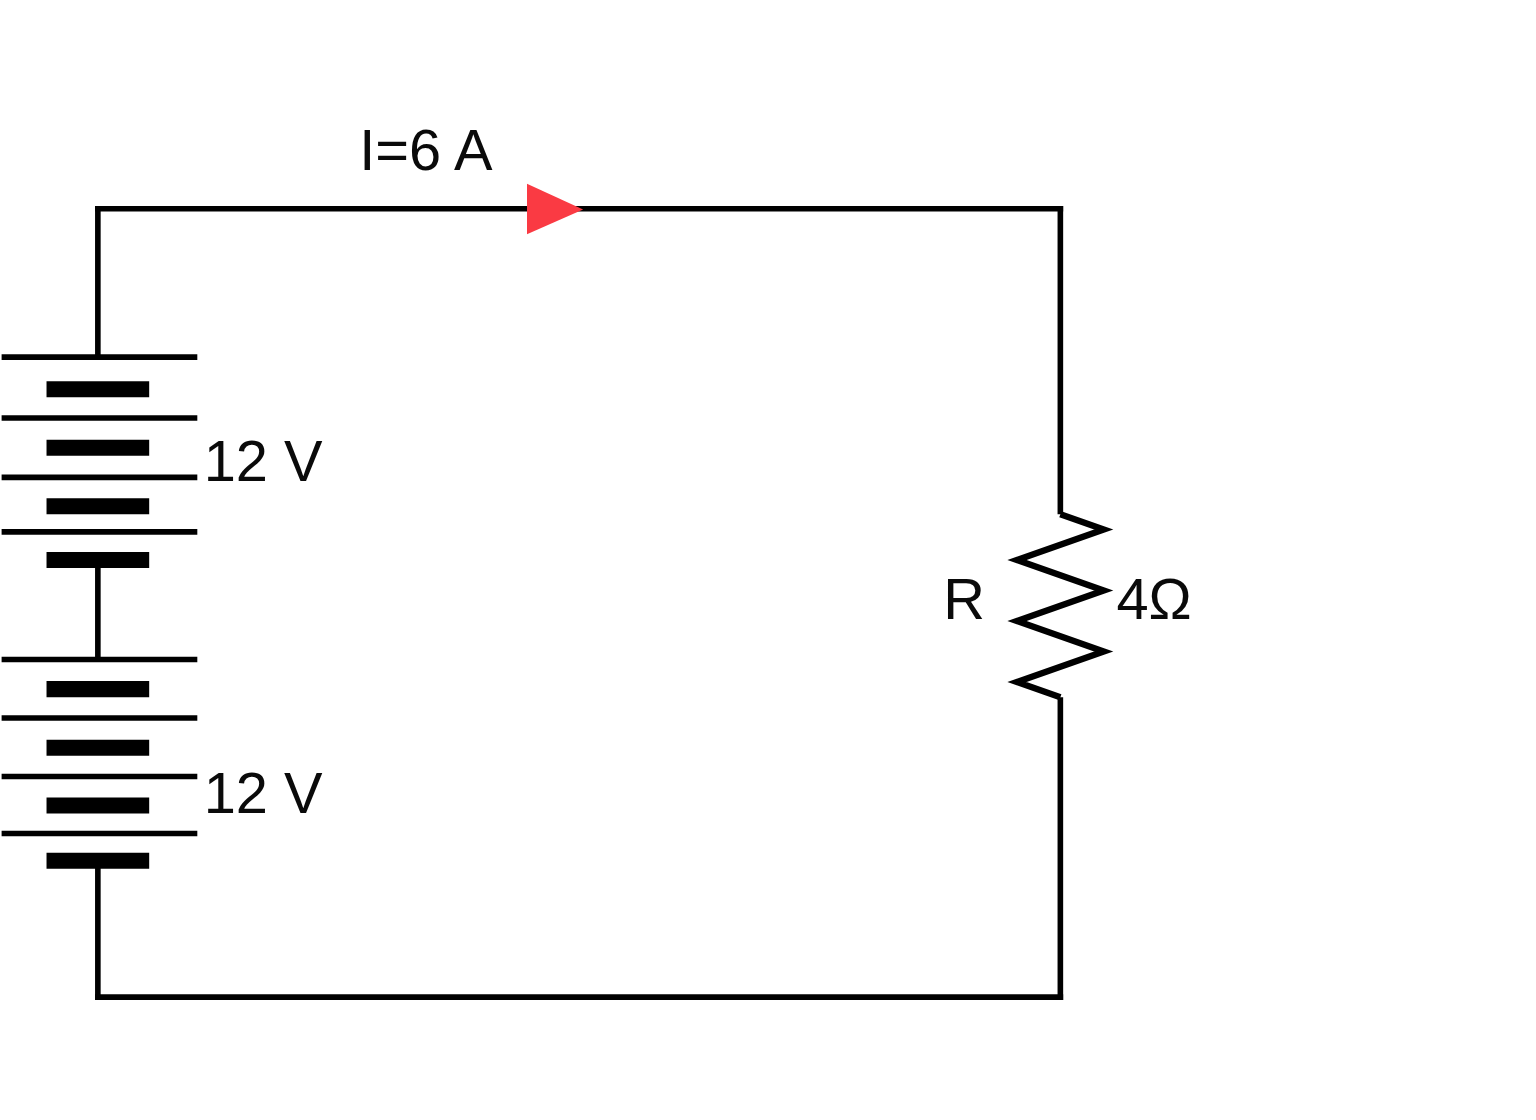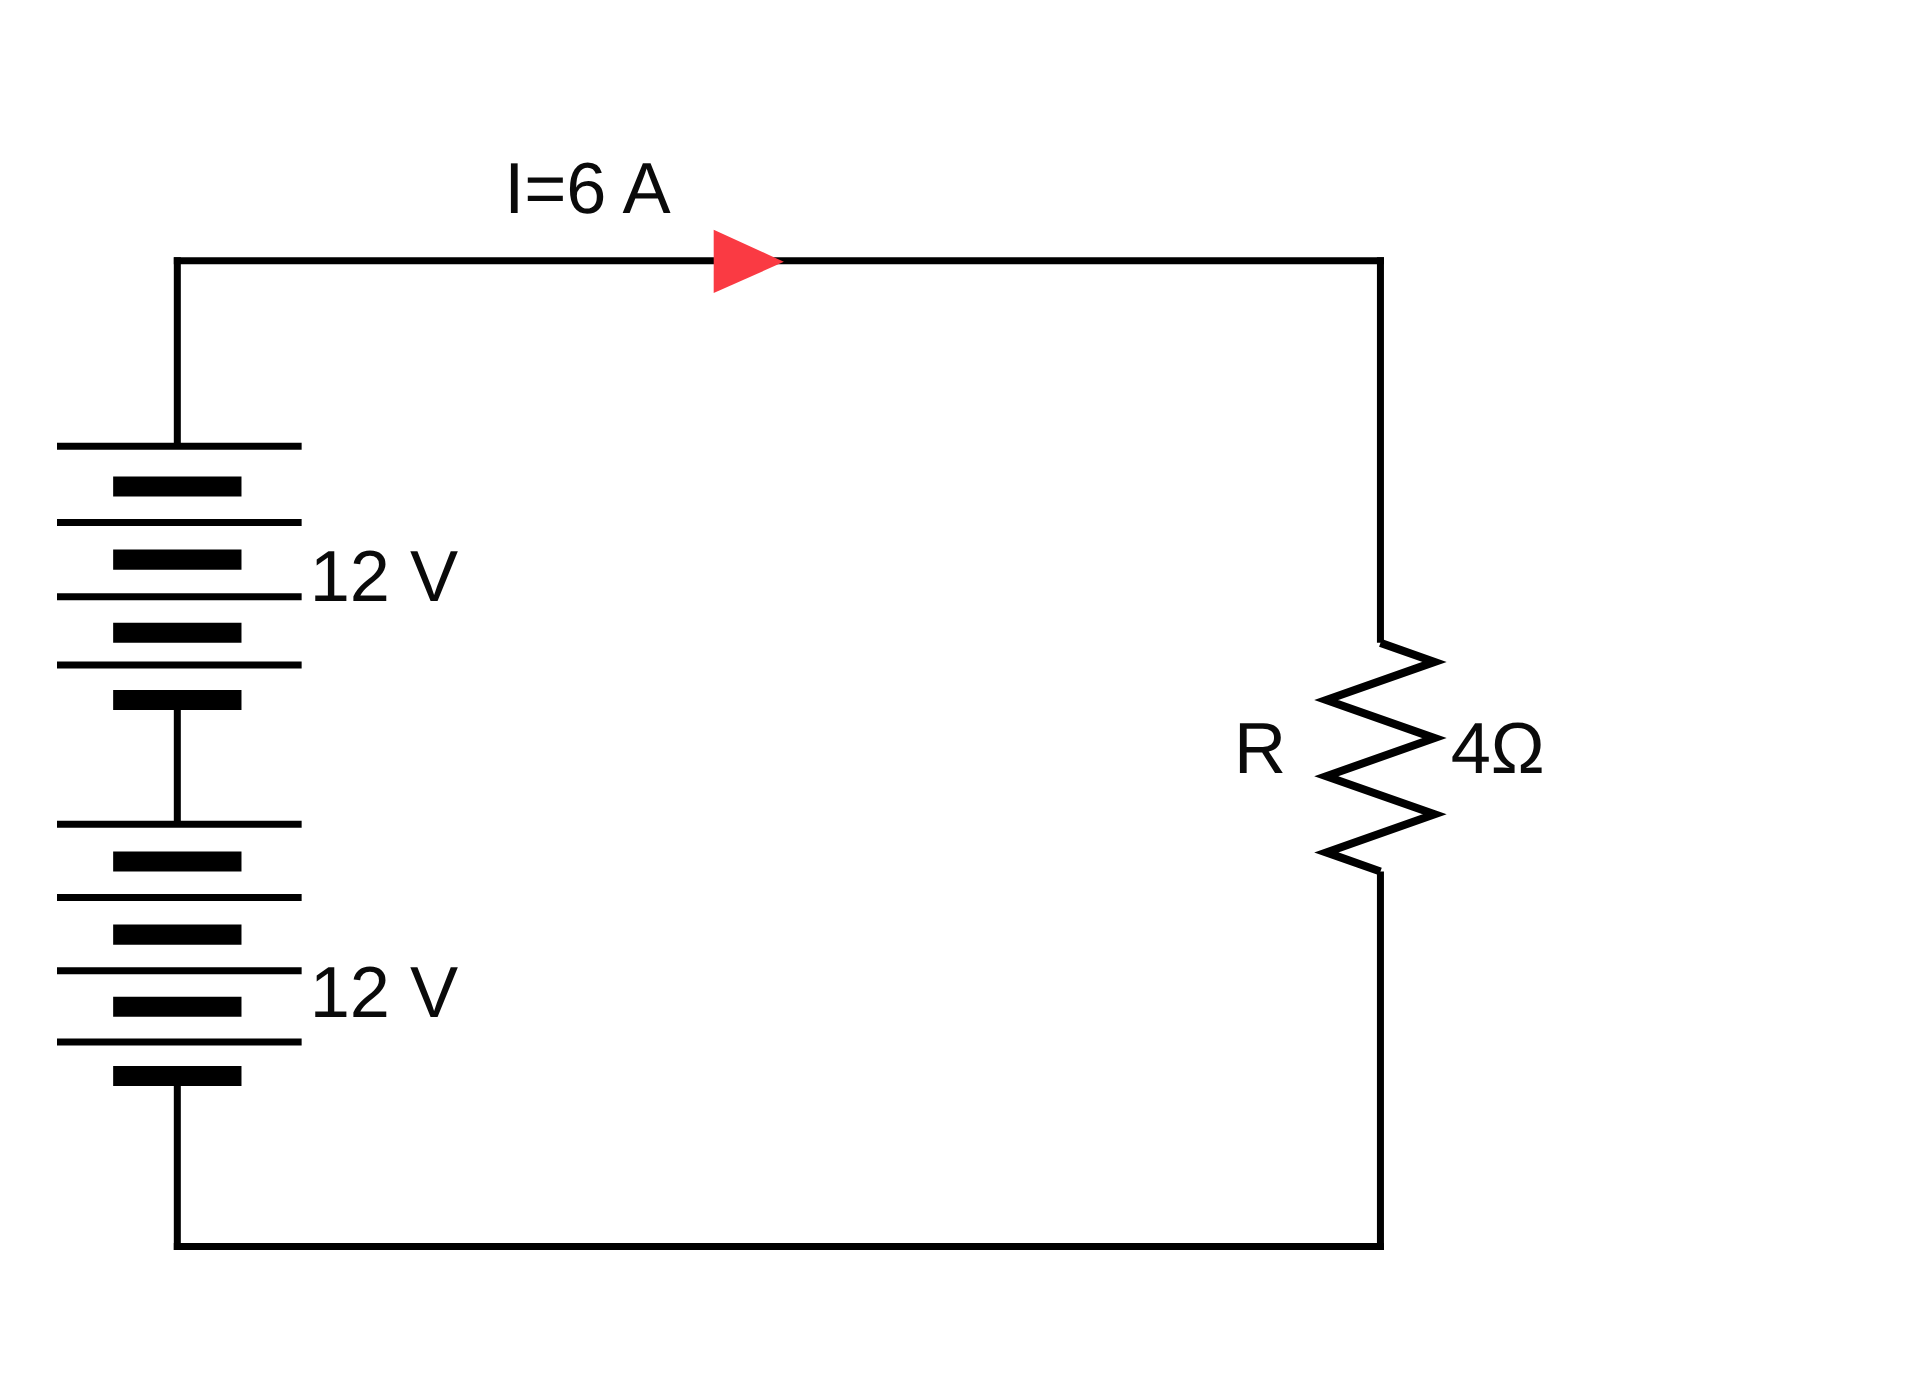--- a/index.html
+++ b/index.html
@@ -6,21 +6,20 @@
     margin: 0;
     padding: 0;
     background: #ffffff;
   }
   .canvas {
     position: relative;
     width: 1232px;
     height: 1120px;
     background: #ffffff;
     overflow: hidden;
-    padding-left: 44px;
   }
   .canvas svg {
     display: block;
     width: 100%;
     height: 100%;
   }
   .wire        { fill: none; stroke-width: 7; stroke-linecap: butt; }
   .plate-thin  { stroke-width: 7; }
   .plate-thick { stroke-width: 20; }
   .resistor    { fill: none; stroke-width: 8; stroke-linejoin: miter; }

